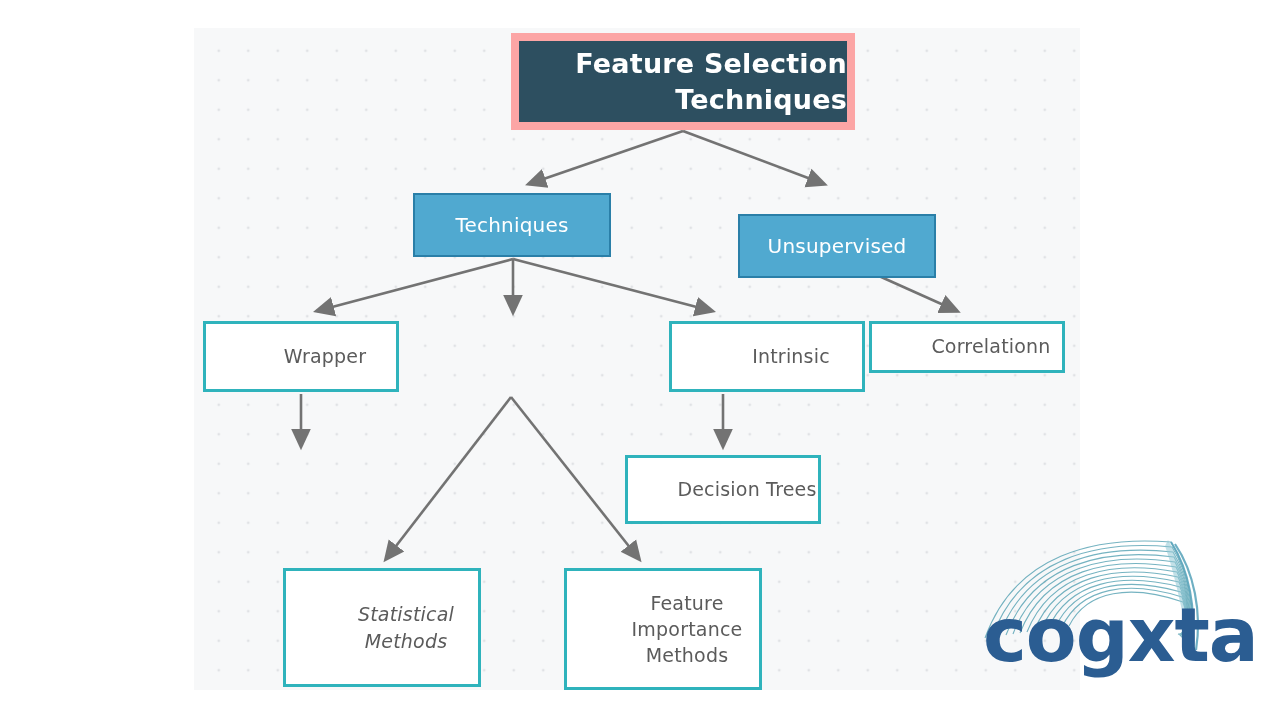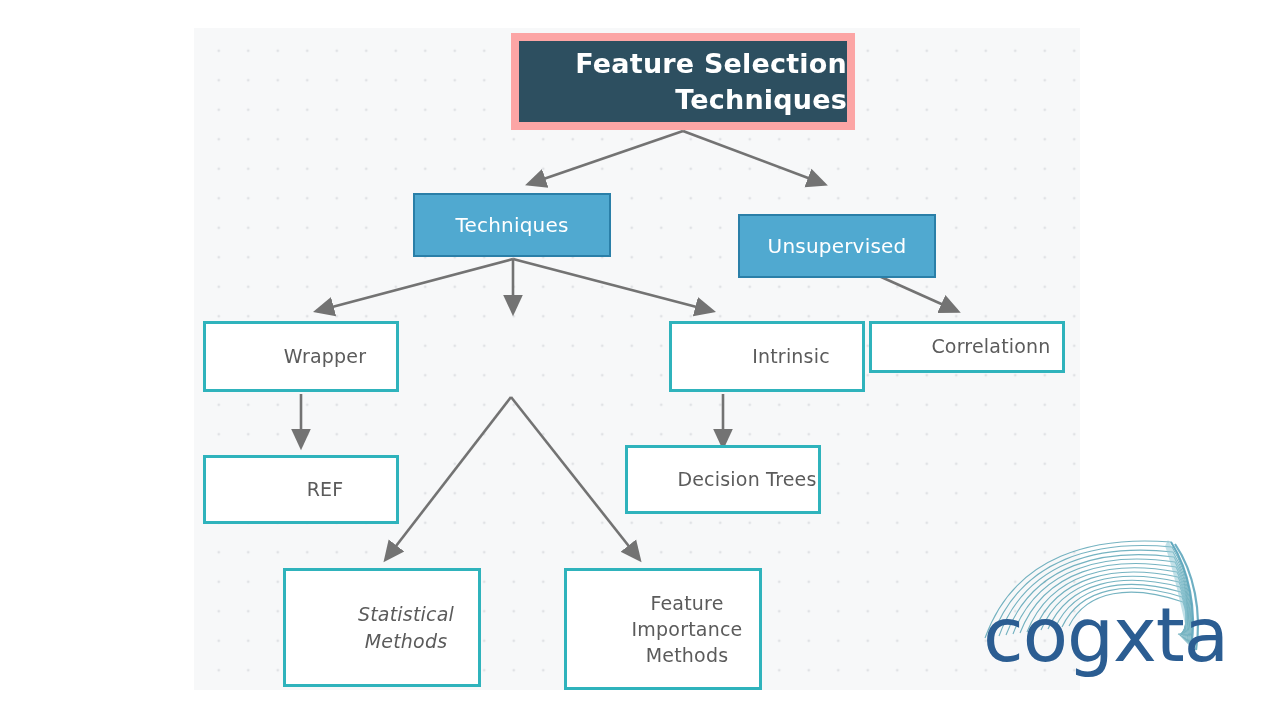--- a/index.html
+++ b/index.html
@@ -92,21 +92,21 @@
     width: 300px;
     height: 180px;
     pointer-events: none;
   }
   #wm-text {
     position: absolute;
     left: 8px;
     top: 78px;
     font-family: "DejaVu Sans", sans-serif;
     font-size: 74px;
-    font-weight: normal;
+    font-weight: bold;
     color: #2b5d92;
     letter-spacing: -1px;
     line-height: 1;
   }
 </style>
 </head>
 <body>
 
 <div id="stage">
 
@@ -150,25 +150,22 @@
 
 
   <div class="node node-white" style="left:625px; top:321px; width:196px; height:71px;margin-left:44px;">
     <span>Intrinsic</span>
   </div>
 
   <div class="node node-white" style="left:869px; top:321px; width:196px; height:52px;">
     <span>Correlationn</span>
   </div>
 
-  <div class="node node-white" style="left:203px; top:455px; width:196px; height:69px;">
-    <span>REF</span>
-  </div>
-
-  <div class="node node-white" style="left:625px; top:445px; width:196px; height:69px;">
+
+  <div class="node node-white" style="left:625px; top:455px; width:196px; height:69px;">
     <span>Decision Trees</span>
   </div>
 
   <div class="node node-white multiline" style="left:283px; top:568px; width:198px; height:119px;font-style:italic;">
     <span>Statistical<br>Methods</span>
   </div>
 
   <div class="node node-white multiline" style="left:543px; top:568px; width:198px; height:122px;margin-left:21px;">
     <span>Feature<br>Importance<br>Methods</span>
   </div>

